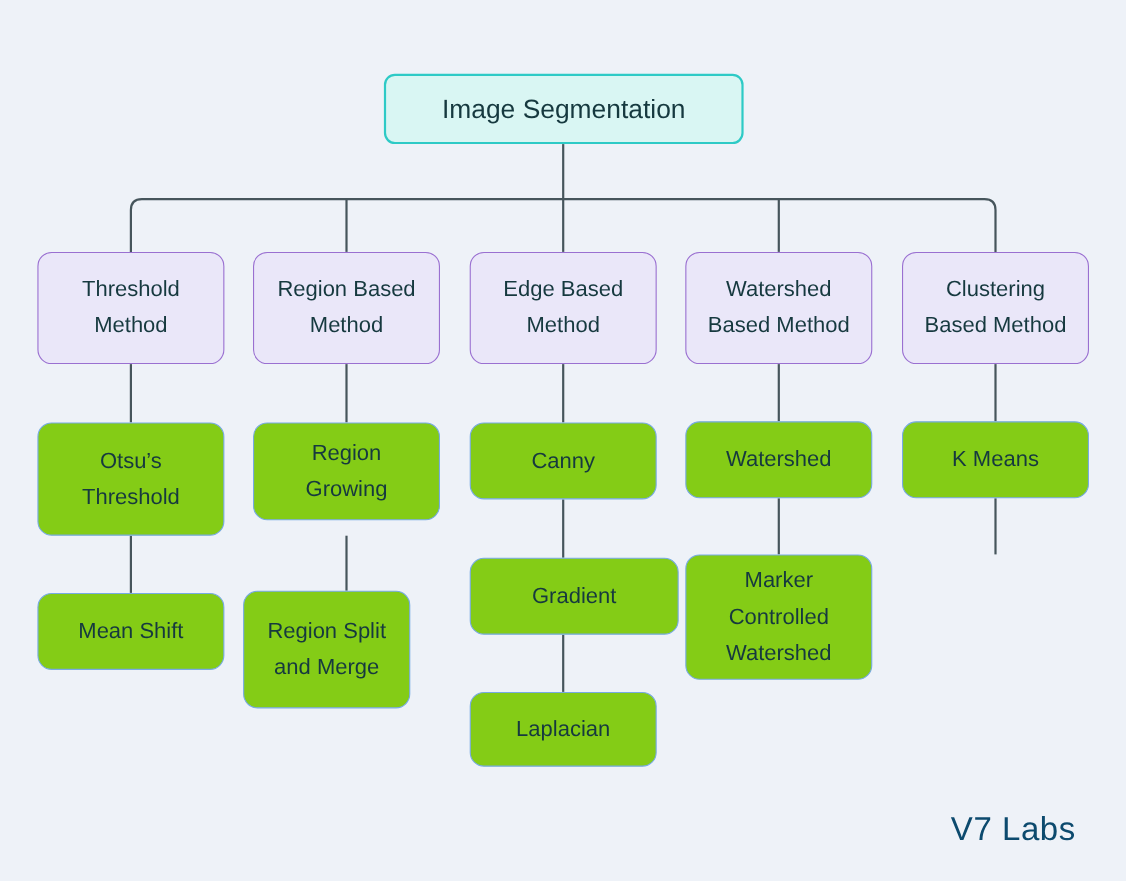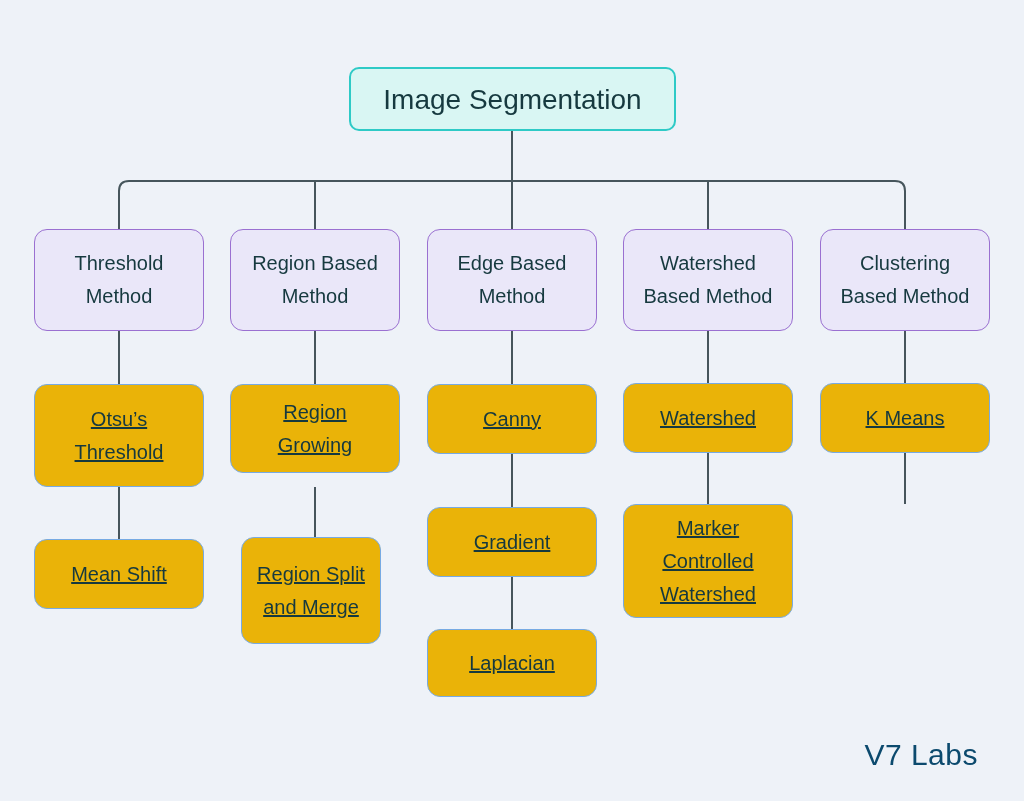--- a/index.html
+++ b/index.html
@@ -35,31 +35,30 @@
     font-size: 20px;
     line-height: 33px;
     cursor: default;
   }
   .node .label {
     white-space: pre-line;
   }
   .node.root {
     background: #d9f6f3;
     border: 2px solid #2ecac6;
-    font-size: 28px;
+    font-size: 24px;
     border-radius: 10px;
   }
   .node.method {
     background: #eae7f9;
     border: 1.5px solid #9a70d1;
   }
   .node.leaf {
-    background: #eab308;
+    background: #84cc16;
     border: 1.5px solid #77aae3;
-    text-decoration: underline;
   }
   .watermark {
     position: absolute;
     right: 46px;
     top: 738px;
     font-size: 30px;
     color: #0c4a6e;
     letter-spacing: 0.5px;
   }
 </style>
@@ -124,29 +123,29 @@
 Threshold</span>
   </div>
   <div class="node leaf" style="left:34px; top:539px; width:170px; height:70px">
     <span class="label">Mean Shift</span>
   </div>
 
   <div class="node leaf" style="left:230px; top:384px; width:170px; height:89px">
     <span class="label">Region
 Growing</span>
   </div>
-  <div class="node leaf" style="left:241px; top:537px; width:140px; height:107px">
+  <div class="node leaf" style="left:221px; top:537px; width:152px; height:107px">
     <span class="label">Region Split
 and Merge</span>
   </div>
 
   <div class="node leaf" style="left:427px; top:384px; width:170px; height:70px">
     <span class="label">Canny</span>
   </div>
-  <div class="node leaf" style="left:427px; top:507px; width:170px; height:70px">
+  <div class="node leaf" style="left:427px; top:507px; width:190px; height:70px">
     <span class="label">Gradient</span>
   </div>
   <div class="node leaf" style="left:427px; top:629px; width:170px; height:68px">
     <span class="label">Laplacian</span>
   </div>
 
   <div class="node leaf" style="left:623px; top:383px; width:170px; height:70px">
     <span class="label">Watershed</span>
   </div>
   <div class="node leaf" style="left:623px; top:504px; width:170px; height:114px">

